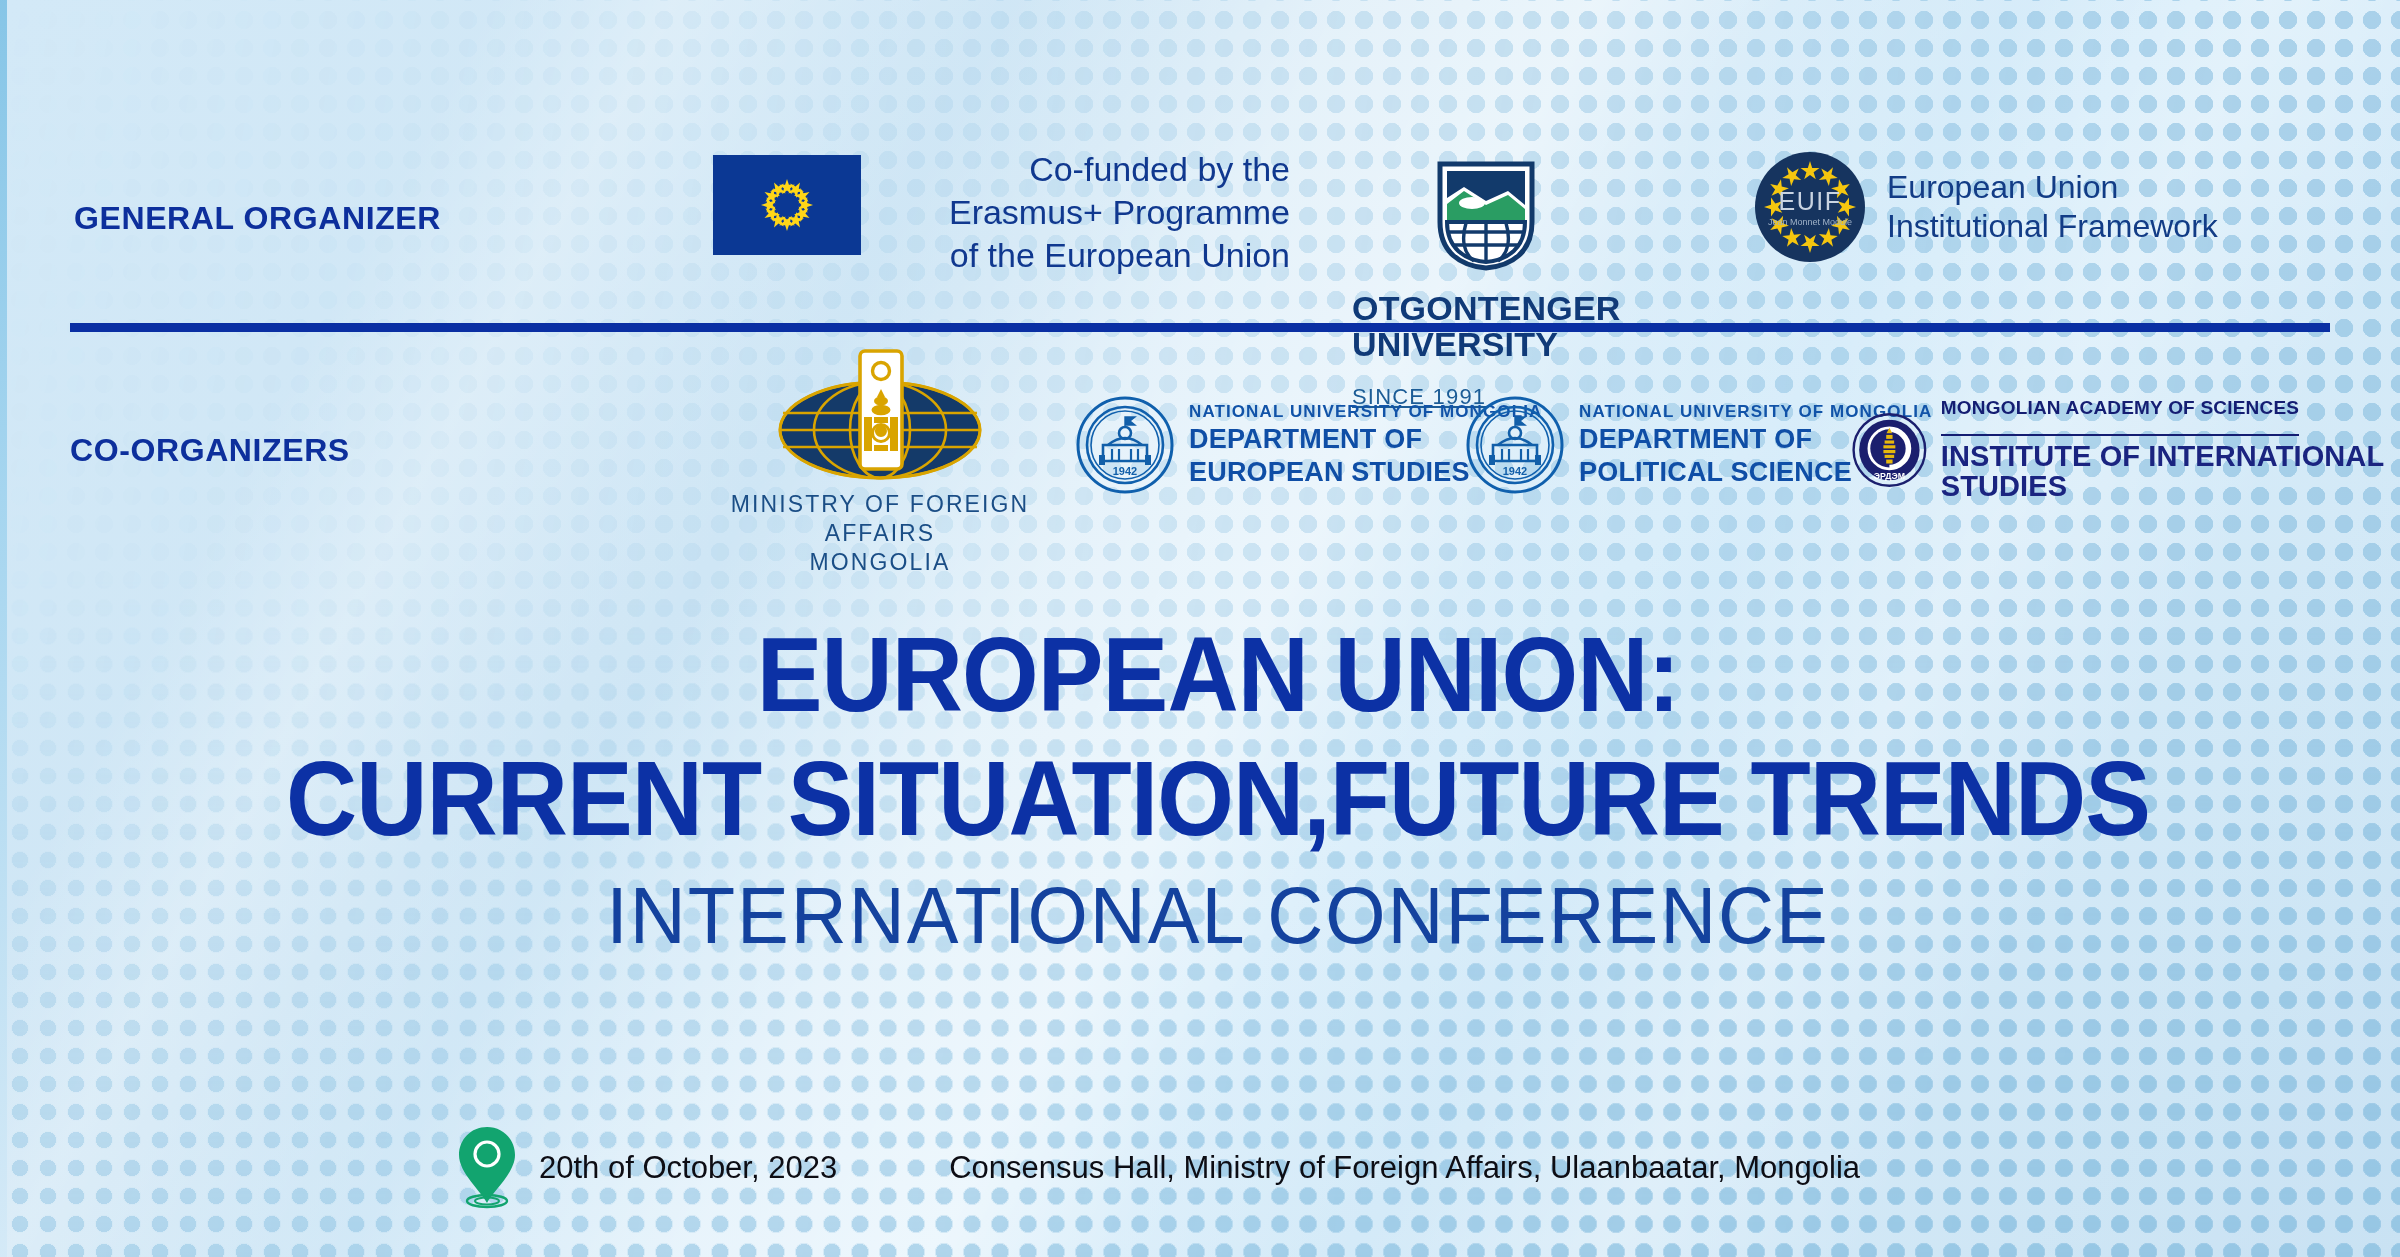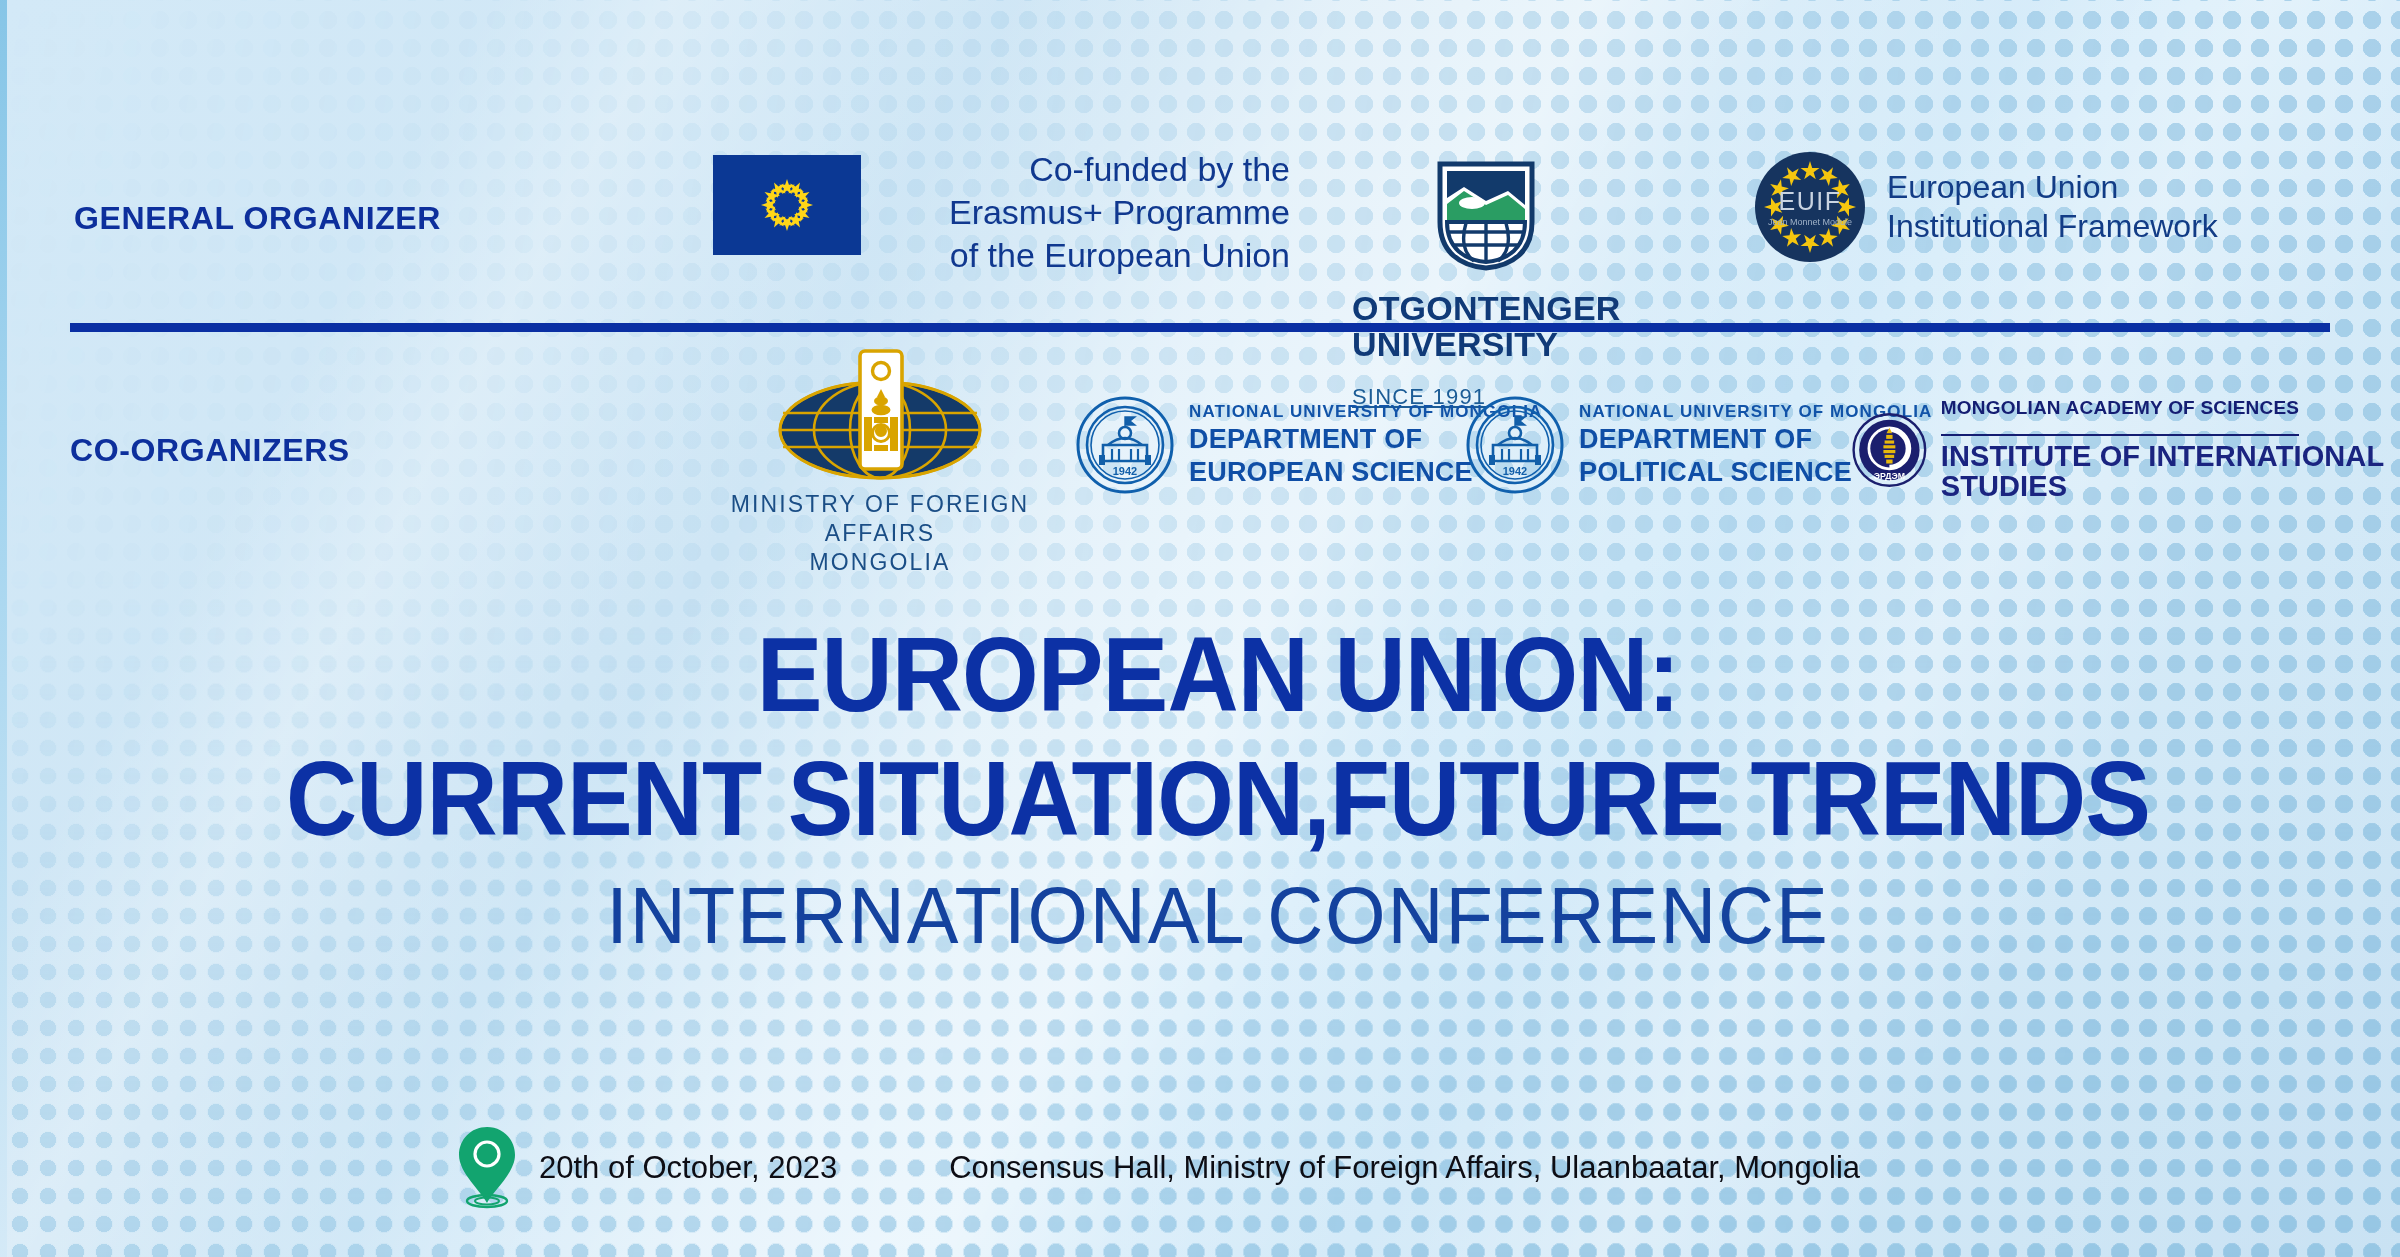--- a/index.html
+++ b/index.html
@@ -261,21 +261,21 @@
           <path d="M44 54 V66"></path>
           <path d="M56 54 V66"></path>
           <path d="M63 54 V66"></path>
       </g>
       <path d="M24 60 h6 v10 h-6 z M70 60 h6 v10 h-6 z" fill="#125fa9"></path>
       <text x="50" y="80" text-anchor="middle" font-family="Liberation Sans, sans-serif" font-size="11" font-weight="bold" fill="#125fa9">1942</text>
     </svg>
     <div class="num-text">
       <div class="num-top">NATIONAL UNIVERSITY OF MONGOLIA</div>
       <div class="num-main">DEPARTMENT OF</div>
-      <div class="num-main">EUROPEAN SCIENCE</div>
+      <div class="num-main">EUROPEAN STUDIES</div>
     </div>
   </div>
 
   <div class="num-wrap" id="num-ps">
     <svg width="100" height="100" viewBox="0 0 100 100" aria-hidden="true">
       <circle cx="50" cy="50" r="47" fill="none" stroke="#1060ad" stroke-width="3"></circle>
       <circle cx="50" cy="50" r="38" fill="none" stroke="#1060ad" stroke-width="2.6"></circle>
       <circle cx="50" cy="50" r="34" fill="none" stroke="#1060ad" stroke-width="1.6"></circle>
       <path d="M28 66 V50 h44 v16 z" fill="none" stroke="#125fa9" stroke-width="2.6"></path>
       <path d="M33 50 q17 -14 34 0" fill="none" stroke="#125fa9" stroke-width="2.6"></path>

